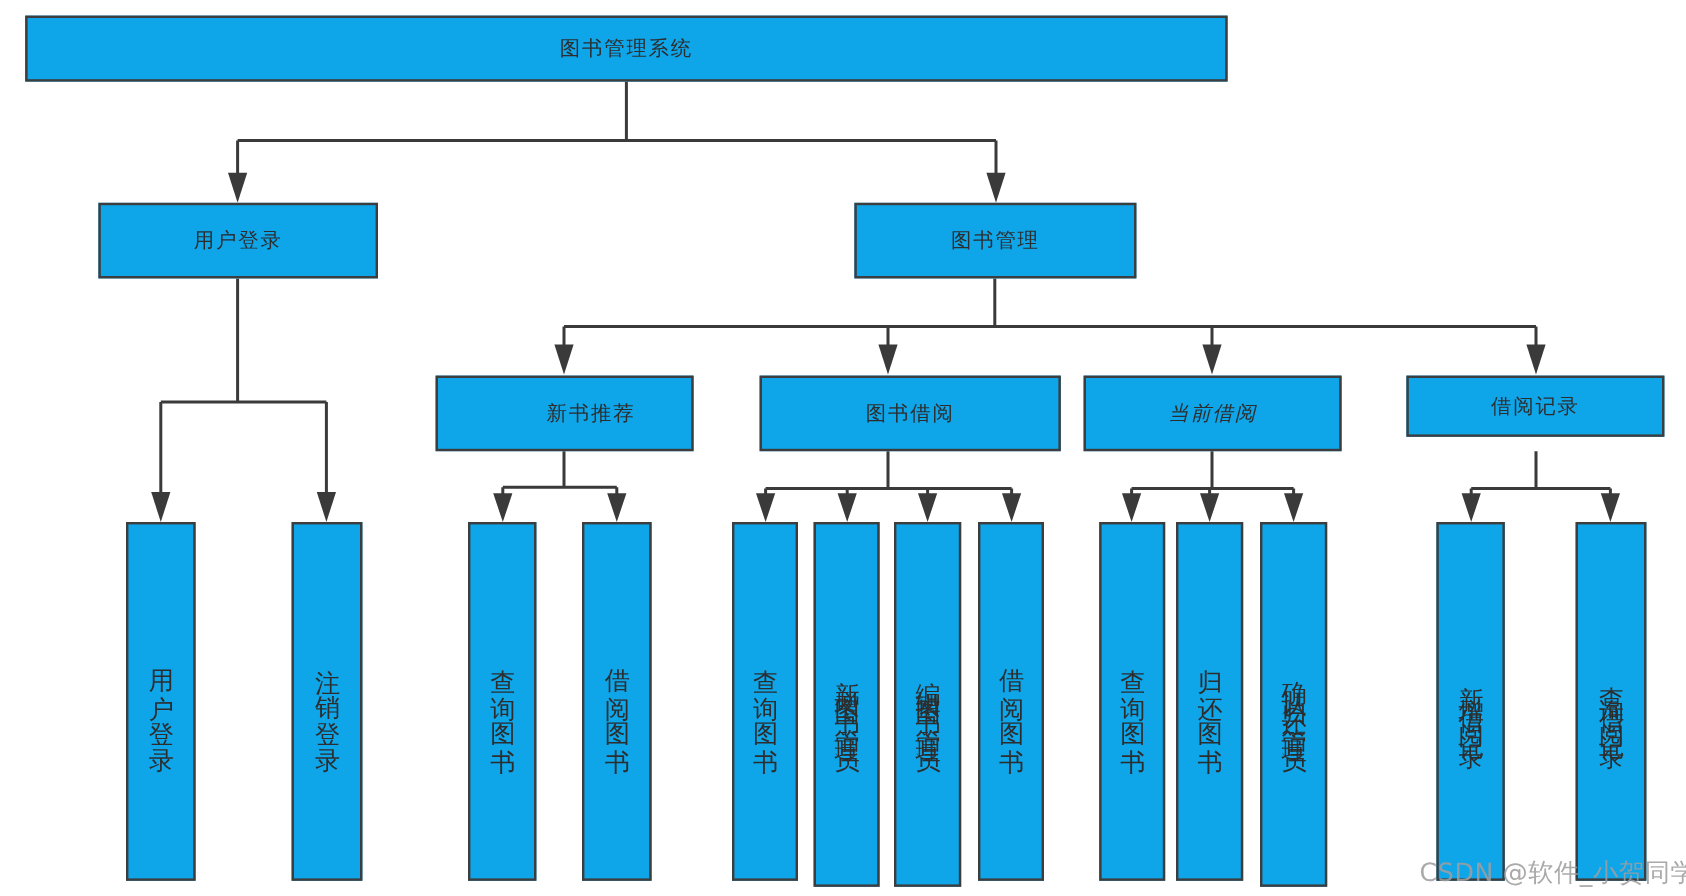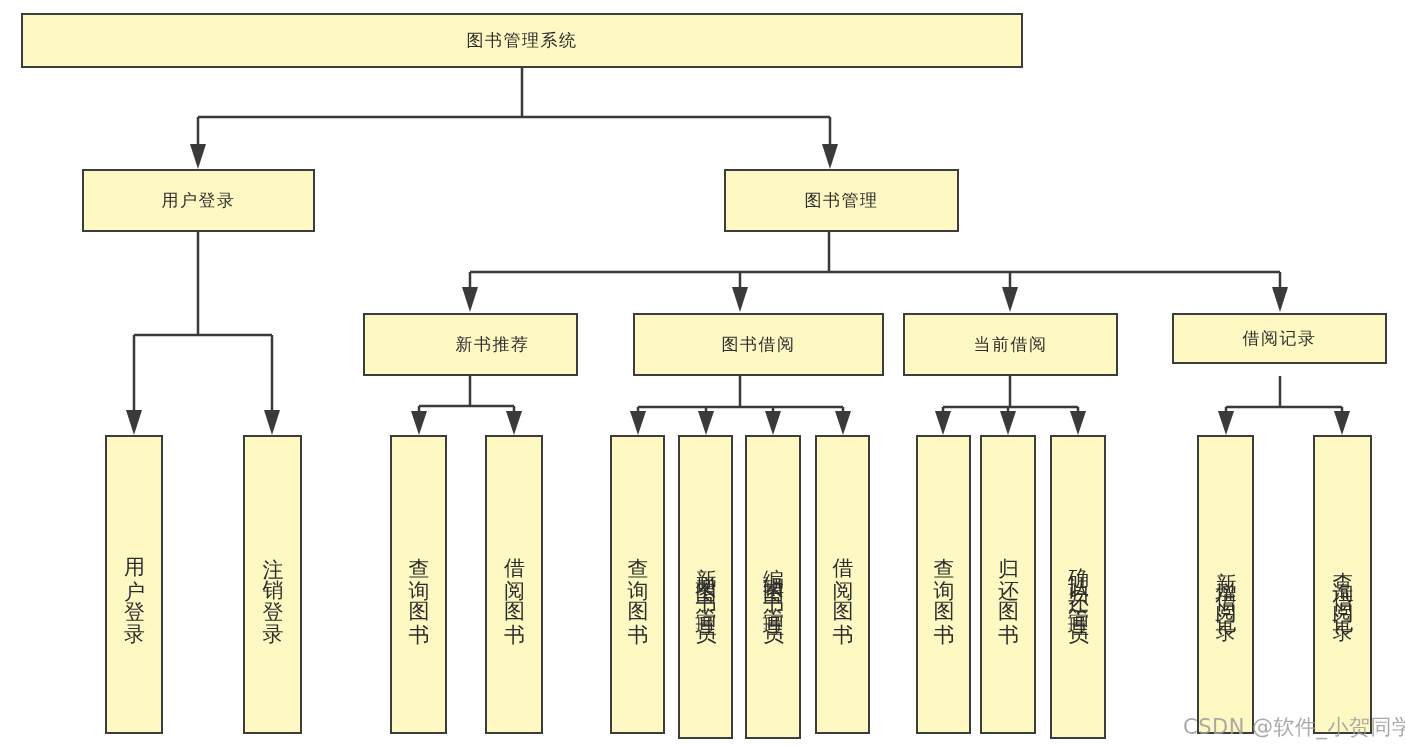--- a/index.html
+++ b/index.html
@@ -14,21 +14,21 @@
   #wires {
     position: absolute;
     left: 0; top: 0;
     width: 1405px; height: 747px;
     pointer-events: none;
   }
   .node {
     position: absolute;
     box-sizing: border-box;
     border: 2.5px solid #3d3d3d;
-    background: #fef9c3;
+    background: #0ea5e9;
     display: flex;
     align-items: center;
     justify-content: center;
     color: #2d2d2d;
   }
   .h-label {
     font-size: 17px;
     letter-spacing: 1.5px;
     white-space: nowrap;
   }
@@ -40,25 +40,25 @@
     white-space: nowrap;
   }
   .t4 .v-label { letter-spacing: 22px; }
   .t6 .v-label { letter-spacing: 10px; }
   .t9 .v-label { letter-spacing: 8px; }
 
   
   .root   { left: 21px;  top: 13px;  width: 1002px; height: 55px; }
   
   .b-login{ left: 82px;  top: 169px; width: 233px;  height: 63px; }
-  .b-mgmt { left: 712px; top: 169px; width: 235px;  height: 63px; margin-left: 12px; }
+  .b-mgmt { left: 712px; top: 169px; width: 235px;  height: 63px; }
   
   .m1 { left: 363px;  top: 313px; width: 215px; height: 63px; padding-left: 44px; }
   .m2 { left: 633px;  top: 313px; width: 251px; height: 63px; }
-  .m3 { left: 903px;  top: 313px; width: 215px; height: 63px; }
+  .m3 { left: 903px;  top: 313px; width: 215px; height: 63px; font-style: italic; }
   .m4 { left: 1172px; top: 313px; width: 215px; height: 51px; }
   
   .leaf { top: 435px; height: 299px; }
   .leaf.tall { height: 304px; }
   .l1  { left: 105px;  width: 58px; }
   .l2  { left: 243px;  width: 59px; }
   .l3  { left: 390px;  width: 57px; }
   .l4  { left: 485px;  width: 58px; }
   .l5  { left: 610px;  width: 55px; }
   .l6  { left: 678px;  width: 55px; }

